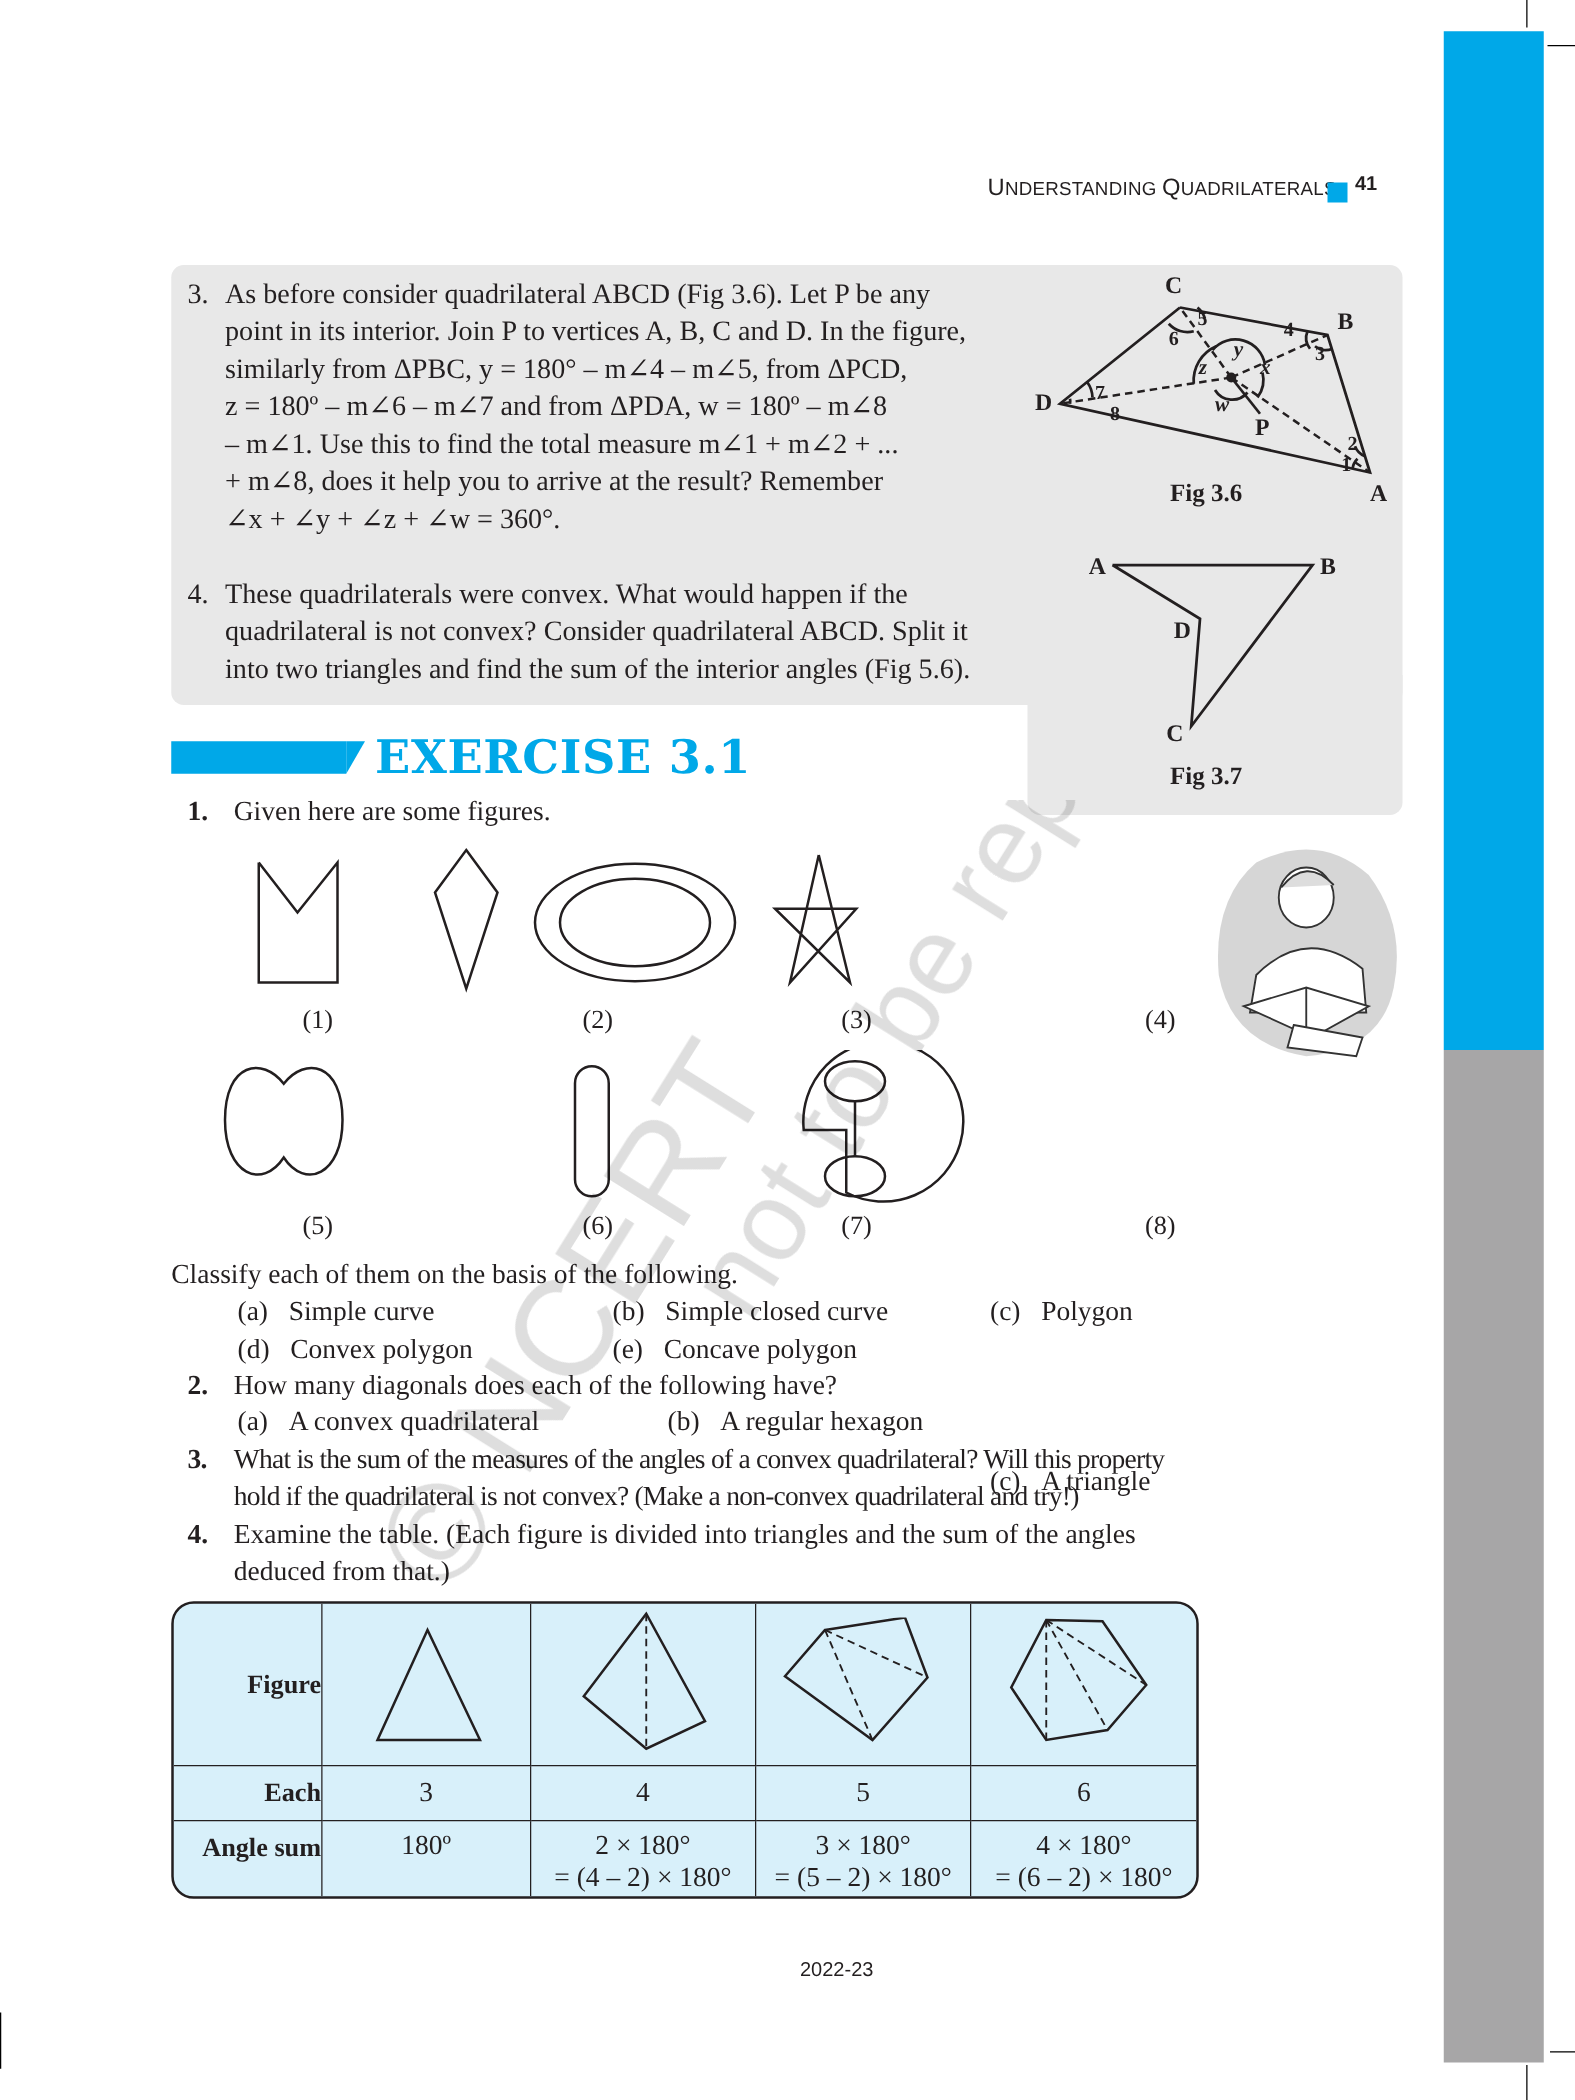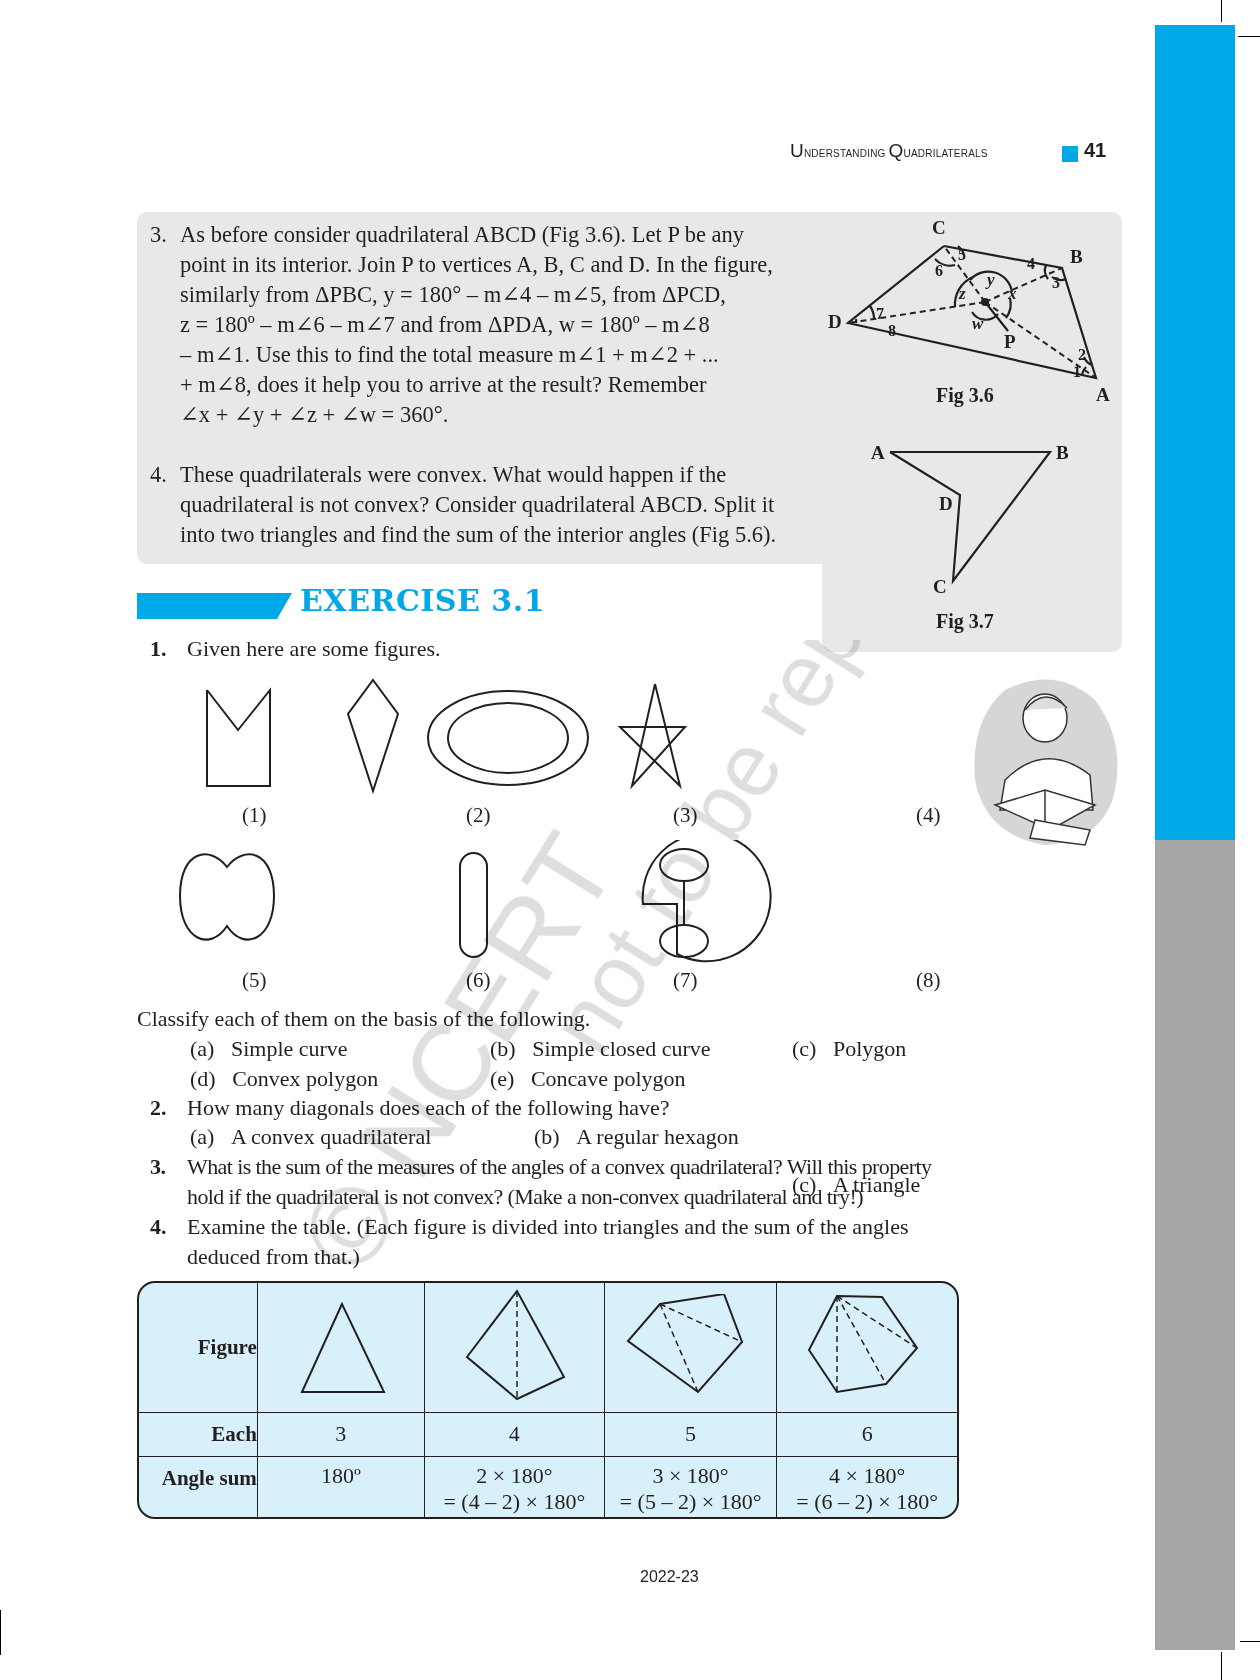--- a/index.html
+++ b/index.html
@@ -6,35 +6,35 @@
   body { width:1260px; height:1680px; position:relative; background:#ffffff; overflow:hidden;
          font-family:"Liberation Serif", "DejaVu Serif", serif; color:#231f20; }
   .abs { position:absolute; }
   
   .crop { position:absolute; background:#000; }
   
   .side-blue { left:1155px; top:25px; width:80px; height:815px; background:#00a8e8; }
   .side-gray { left:1155px; top:840px; width:80px; height:810px; background:#a7a6a7; }
   
   .running-head { left:790px; top:140px; font-family:"Liberation Sans","DejaVu Sans",sans-serif; font-size:19px; letter-spacing:0.2px; color:#231f20; }
-  .running-head .sc { font-size:10px; }
+  .running-head .sc { font-size:15px; }
   .head-square { left:1062px; top:146px; width:16px; height:16px; background:#00a8e8; }
-  .page-num { left:1084px; top:139px; font-family:"Liberation Sans","DejaVu Sans",sans-serif; font-weight:bold; font-size:20px; }
+  .page-num { left:1084px; top:139px; font-family:"Liberation Sans","DejaVu Sans",sans-serif; font-weight:bold; font-size:16px; }
   
   .panel { left:137px; top:212px; width:985px; height:352px; background:#e8e8e8; border-radius:10px; }
   .panel2 { left:822px; top:540px; width:300px; height:112px; background:#e8e8e8; border-radius:0 0 10px 10px; }
   .txt { font-size:22.5px; line-height:30px; }
   .item-num { width:30px; display:inline-block; }
   .para { left:150px; width:640px; }
   .para p { margin:0; }
   .fig-cap { font-weight:bold; font-size:20px; }
   
   .ex-bar { left:137px; top:593px; width:140px; height:26px; background:#00a8e8; }
   .ex-bar-slant { left:277px; top:593px; width:0; height:0; border-top:26px solid #00a8e8; border-right:15px solid transparent; }
-  .ex-title { left:300px; top:583px; font-family:"DejaVu Serif","Liberation Serif",serif; font-weight:bold; font-size:30px; color:#00a8e8; letter-spacing:0.5px; }
+  .ex-title { left:300px; top:583px; font-family:"DejaVu Serif","Liberation Serif",serif; font-weight:bold; font-size:37px; color:#00a8e8; letter-spacing:0.5px; }
   .q { font-size:22px; line-height:30px; }
   .qnum { font-weight:bold; display:inline-block; width:37px; }
   .fig-label { font-size:21px; }
   
   .tbl { left:137px; top:1281px; width:822px; height:238px; background:#d8f0fa; border:2.5px solid #231f20; border-radius:18px; box-sizing:border-box; overflow:hidden; }
   .tbl table { border-collapse:collapse; width:100%; height:100%; }
   .tbl td { border:1.5px solid #231f20; text-align:center; font-size:22px; padding:0; vertical-align:middle; line-height:26px; }
   .tbl tr:first-child td { border-top:none; }
   .tbl tr:last-child td { border-bottom:none; }
   .tbl td:first-child { border-left:none; text-align:right; padding-left:12px; font-weight:bold; font-size:21px; }

